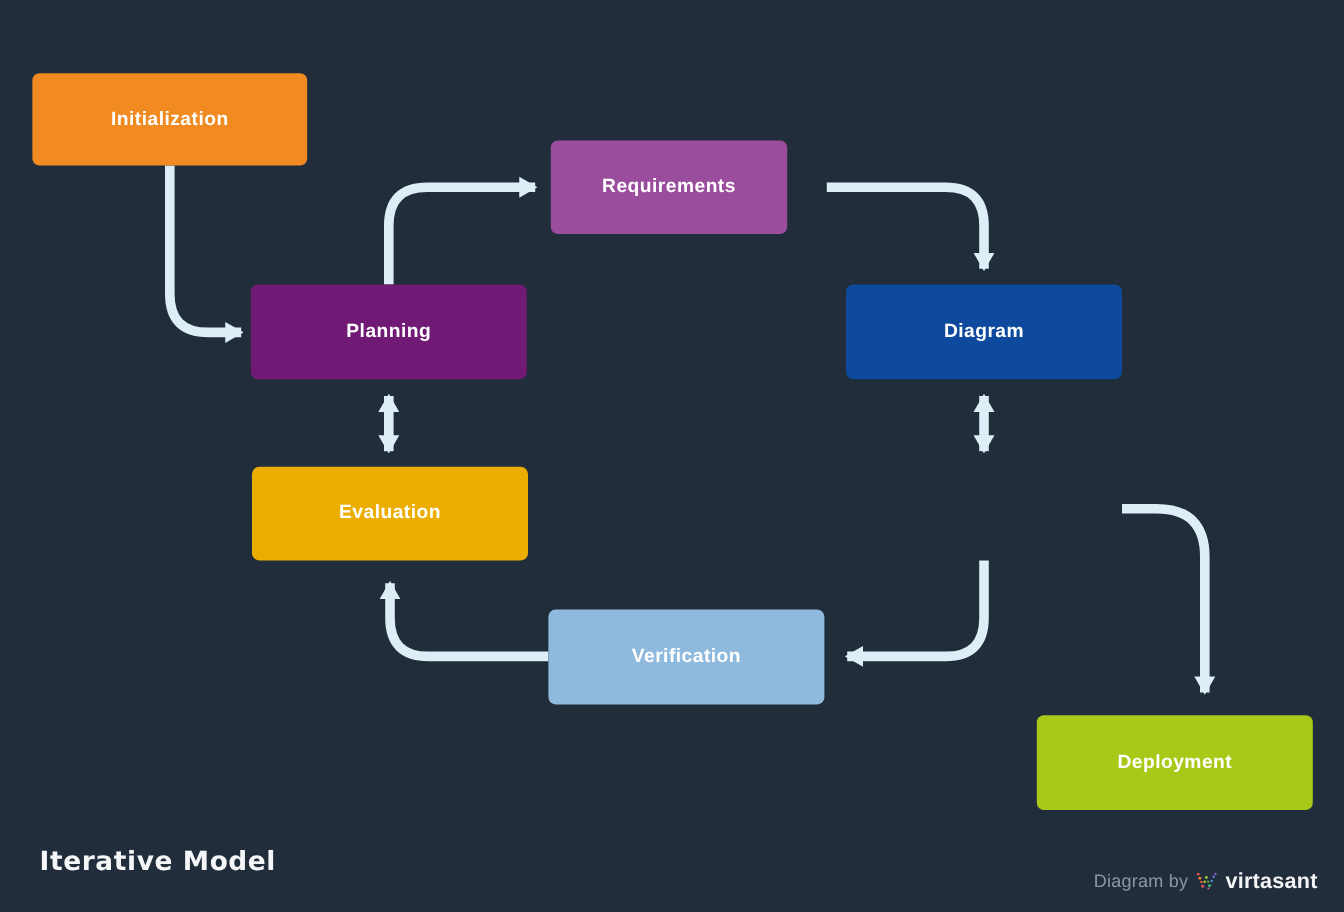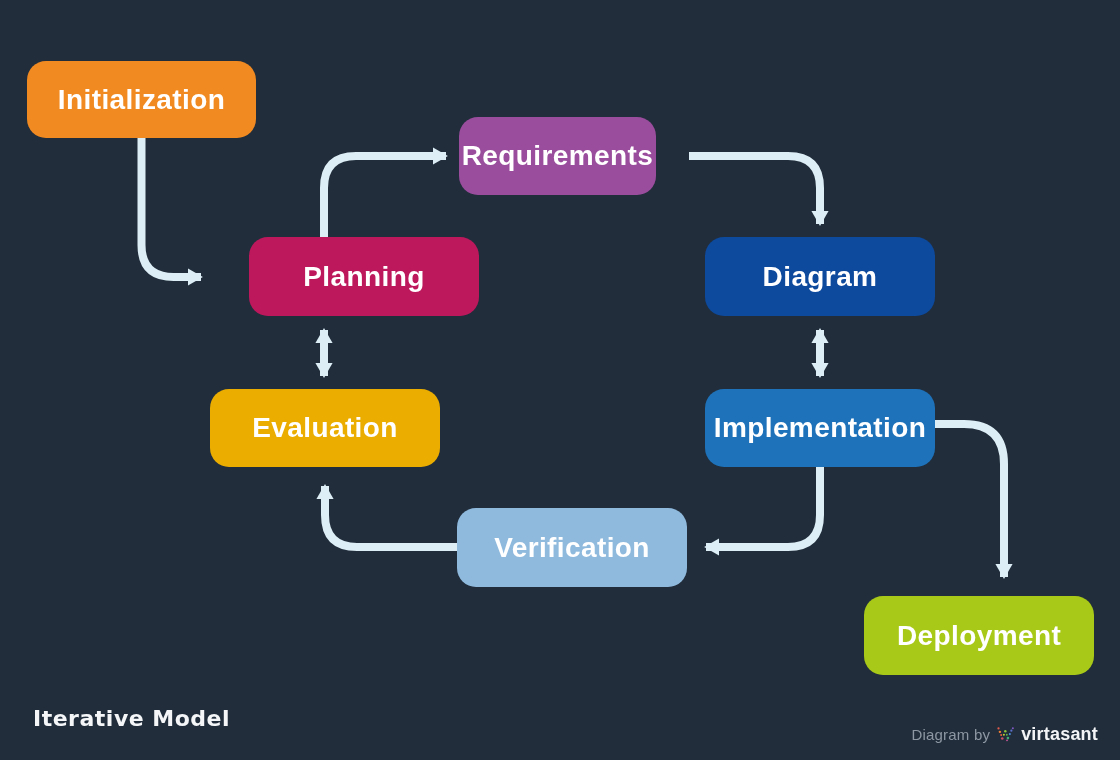--- a/index.html
+++ b/index.html
@@ -6,22 +6,22 @@
   body{
     width:1120px;height:760px;position:relative;overflow:hidden;
     background:#212d3b;
     font-family:"Liberation Sans", sans-serif;
   }
   #canvas{position:absolute;inset:0;width:1120px;height:760px;}
   svg.arrows{position:absolute;left:0;top:0;z-index:1;}
   .node{
     position:absolute;z-index:2;
     display:flex;align-items:center;justify-content:center;
-    border-radius:19px;
-    color:#ffffff;font-weight:bold;font-size:28px;letter-spacing:.4px;
+    border-radius:6px;
+    color:#ffffff;font-weight:bold;font-size:16px;letter-spacing:.4px;
   }
   .n-initialization{left:27px;top:61px;width:229px;height:77px;}
   .n-requirements {left:459px;top:117px;width:197px;height:78px;}
   .n-planning     {left:209px;top:237px;width:230px;height:79px;}
   .n-design       {left:705px;top:237px;width:230px;height:79px;}
   .n-evaluation   {left:210px;top:389px;width:230px;height:78px;}
   .n-implementation{left:705px;top:389px;width:230px;height:78px;}
   .n-verification {left:457px;top:508px;width:230px;height:79px;text-align:center;}
   .n-deployment   {left:864px;top:596px;width:230px;height:79px;}
   .title{
@@ -61,35 +61,32 @@
   </svg>
 
   <div class="node n-initialization" style="background-color: rgb(241, 138, 33);">
     <span>Initialization</span>
   </div>
 
   <div class="node n-requirements" style="background-color: rgb(154, 77, 157);">
     <span>Requirements</span>
   </div>
 
-  <div class="node n-planning" style="background-color: #be185d; margin-left: 40px;">
+  <div class="node n-planning" style="background-color: #701a75;">
     <span>Planning</span>
   </div>
 
   <div class="node n-design" style="background-color: rgb(13, 73, 156);">
     <span>Diagram</span>
   </div>
 
   <div class="node n-evaluation" style="background-color: rgb(234, 173, 0);">
     <span>Evaluation</span>
   </div>
 
-  <div class="node n-implementation" style="background-color: rgb(29, 114, 186);">
-    <span>Implementation</span>
-  </div>
 
   <div class="node n-verification" style="background-color: rgb(143, 186, 222);">
     <span>Verification</span>
   </div>
 
   <div class="node n-deployment" style="background-color: rgb(169, 201, 24);">
     <span>Deployment</span>
   </div>
 
   <div class="title">Iterative Model</div>

